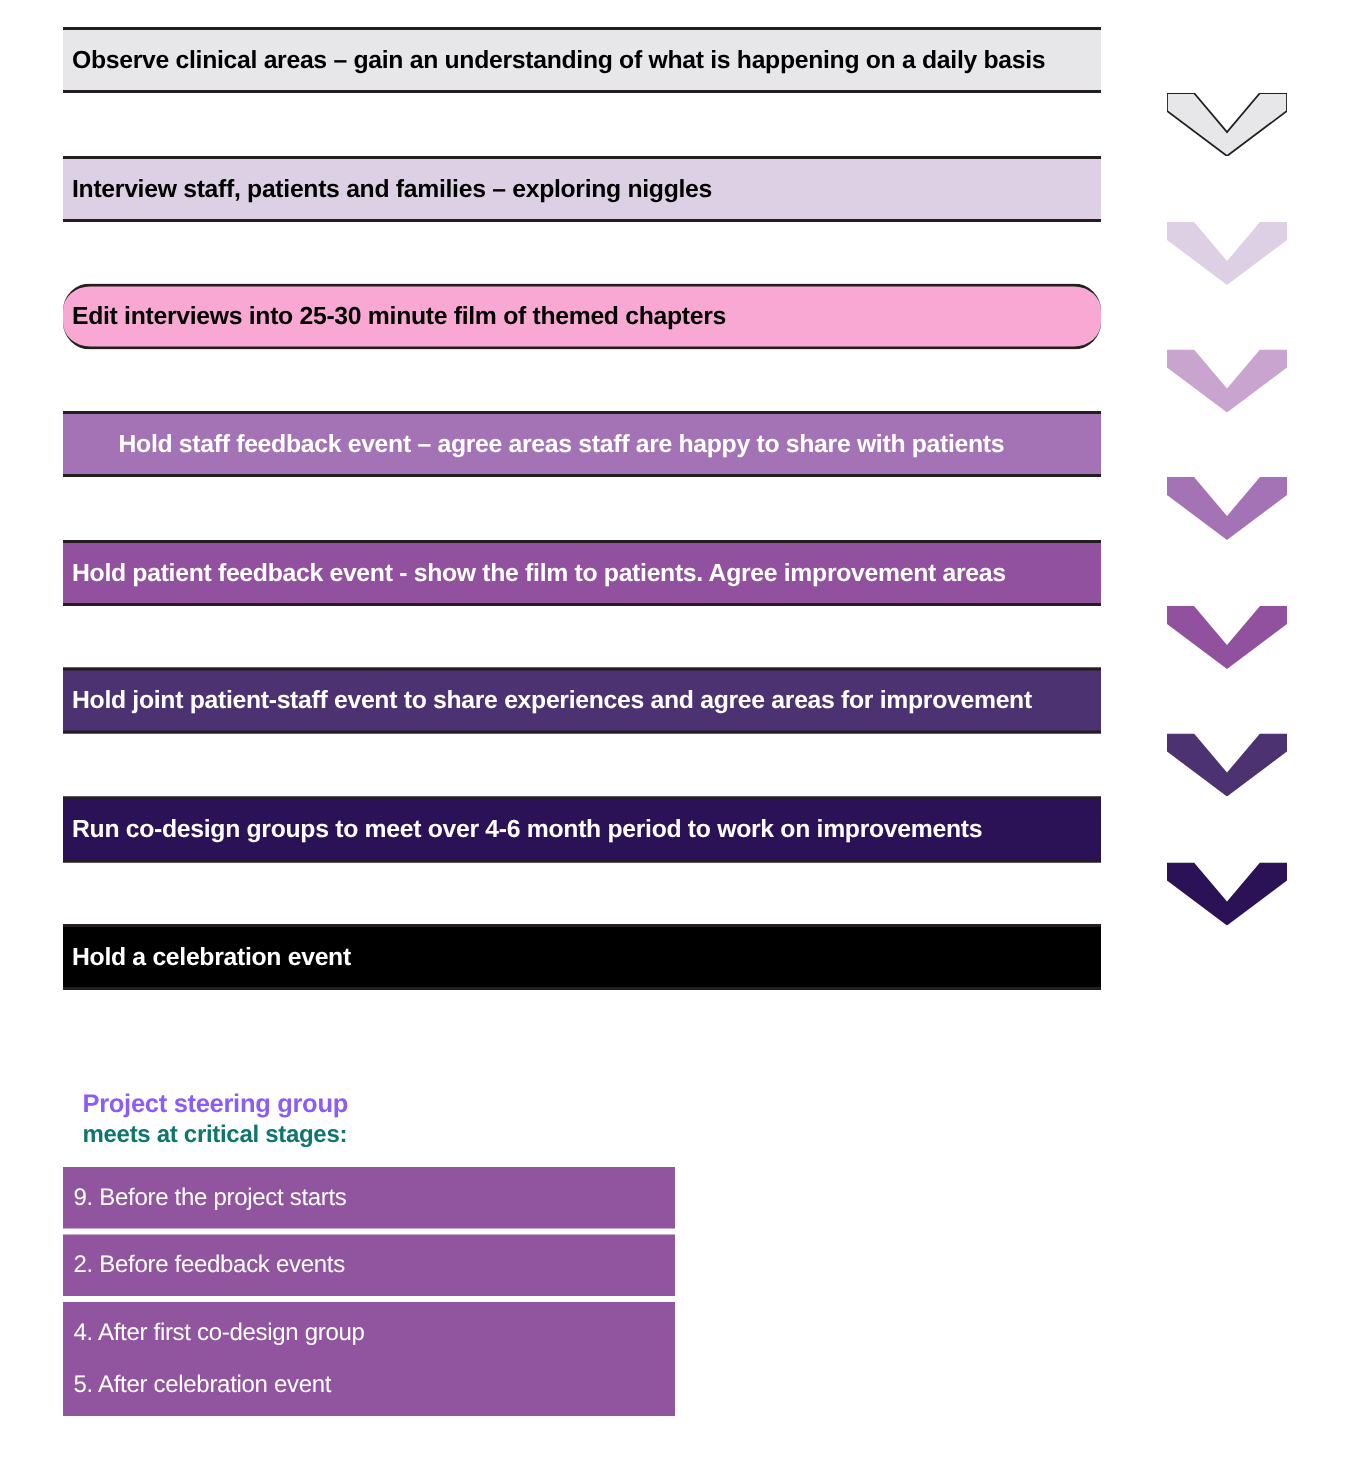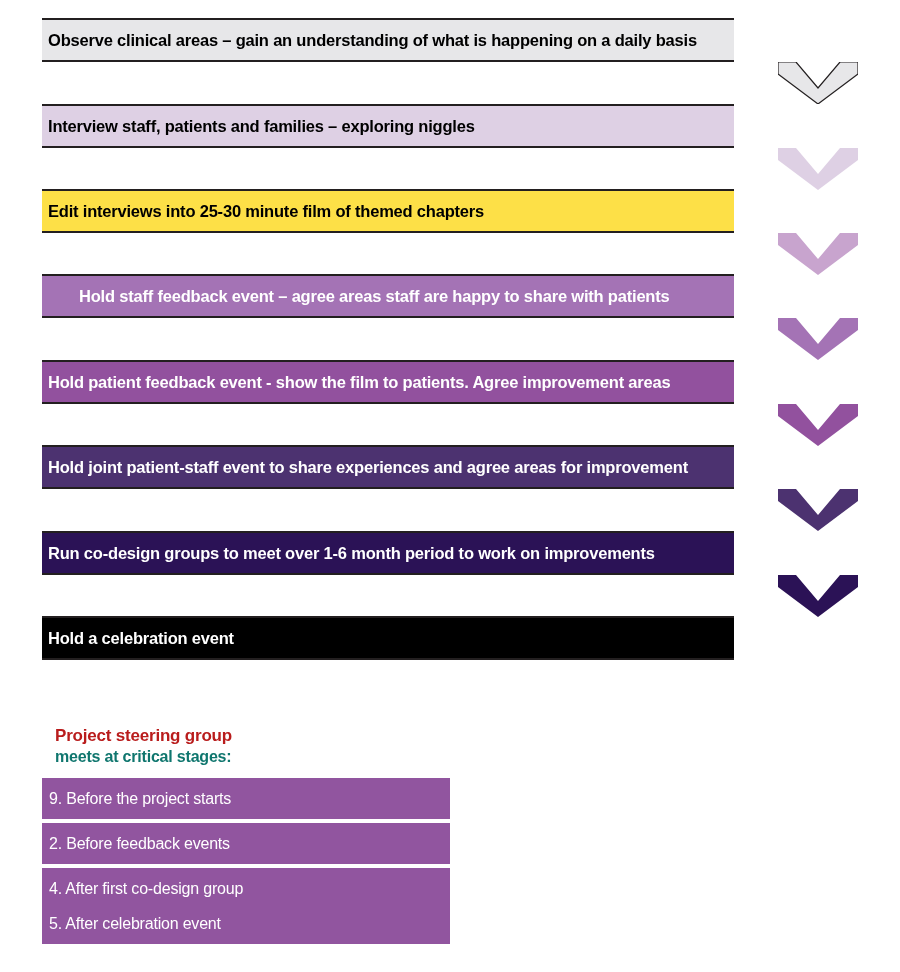--- a/index.html
+++ b/index.html
@@ -63,21 +63,21 @@
     left: 0;
     top: 0;
     width: 900px;
   }
   .steering-heading {
     position: absolute;
     left: 55px;
     top: 727px;
     font-size: 17px;
     font-weight: bold;
-    color: #b91c1c;
+    color: #8b5cf6;
     letter-spacing: -0.2px;
     line-height: 1.1;
     white-space: nowrap;
   }
   .steering-subheading {
     position: absolute;
     left: 55px;
     top: 748px;
     font-size: 16px;
     font-weight: bold;
@@ -123,21 +123,21 @@
       </svg>
     </div>
     <div class="step-bar dark-text" style="top: 104px; background: rgb(222, 208, 228);">
       <span class="step-label">Interview staff, patients and families – exploring niggles</span>
     </div>
     <div class="chevron" style="top: 233px;">
       <svg viewBox="0 0 80 42" xmlns="http://www.w3.org/2000/svg" aria-hidden="true">
         <polygon points="0,0 18,0 40,26 62,0 80,0 80,12 40,42 0,12" fill="#c8a4ce" stroke="none"></polygon>
       </svg>
     </div>
-    <div class="step-bar dark-text" style="top: 189px; background: #fde047;">
+    <div class="step-bar dark-text" style="top: 189px; background: #f9a8d4; border-radius: 18px;">
       <span class="step-label">Edit interviews into 25-30 minute film of themed chapters</span>
     </div>
     <div class="chevron" style="top: 318px;">
       <svg viewBox="0 0 80 42" xmlns="http://www.w3.org/2000/svg" aria-hidden="true">
         <polygon points="0,0 18,0 40,26 62,0 80,0 80,12 40,42 0,12" fill="#a473b5" stroke="none"></polygon>
       </svg>
     </div>
     <div class="step-bar light-text" style="top: 274px; background: rgb(164, 115, 181); padding-left: 31px;">
       <span class="step-label">Hold staff feedback event – agree areas staff are happy to share with patients</span>
     </div>
@@ -156,21 +156,21 @@
     </div>
     <div class="step-bar light-text" style="top: 445px; background: rgb(76, 50, 112);">
       <span class="step-label">Hold joint patient-staff event to share experiences and agree areas for improvement</span>
     </div>
     <div class="chevron" style="top: 575px;">
       <svg viewBox="0 0 80 42" xmlns="http://www.w3.org/2000/svg" aria-hidden="true">
         <polygon points="0,0 18,0 40,26 62,0 80,0 80,12 40,42 0,12" fill="#2b1256" stroke="none"></polygon>
       </svg>
     </div>
     <div class="step-bar light-text" style="top: 531px; background: rgb(43, 18, 86);">
-      <span class="step-label">Run co-design groups to meet over 1-6 month period to work on improvements</span>
+      <span class="step-label">Run co-design groups to meet over 4-6 month period to work on improvements</span>
     </div>
     <div class="step-bar light-text" style="top: 616px; background: rgb(0, 0, 0);">
       <span class="step-label">Hold a celebration event</span>
     </div>
   </div>
 <div id="steering-group">
     <div class="steering-heading">Project steering group</div>
     <div class="steering-subheading">meets at critical stages:</div>
     <div class="steering-item" style="top: 778px; background: rgb(145, 85, 159);">
       <span class="steering-label">9. Before the project starts</span>

